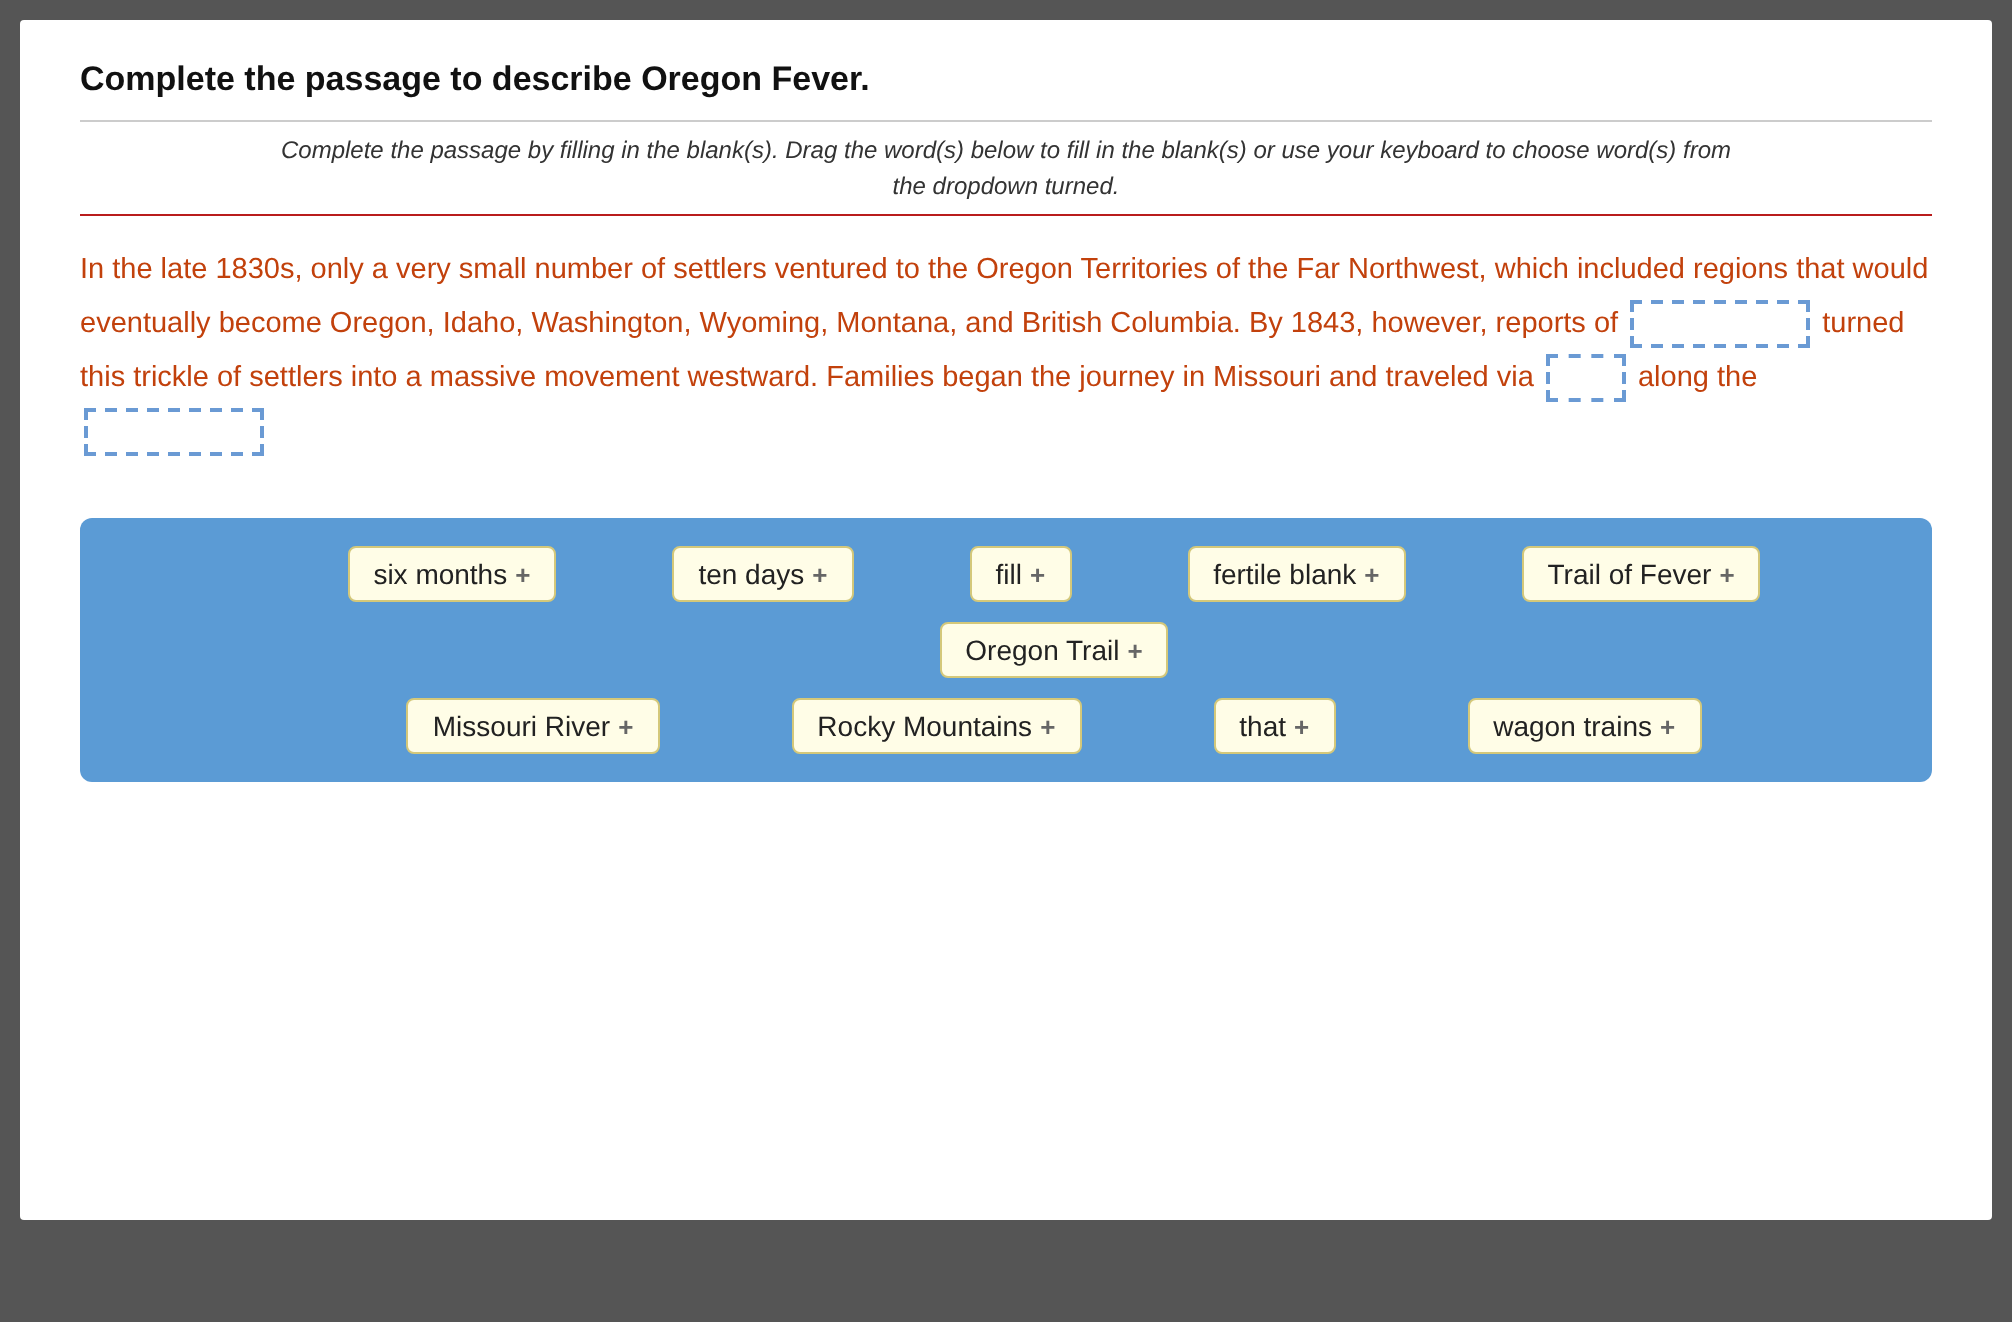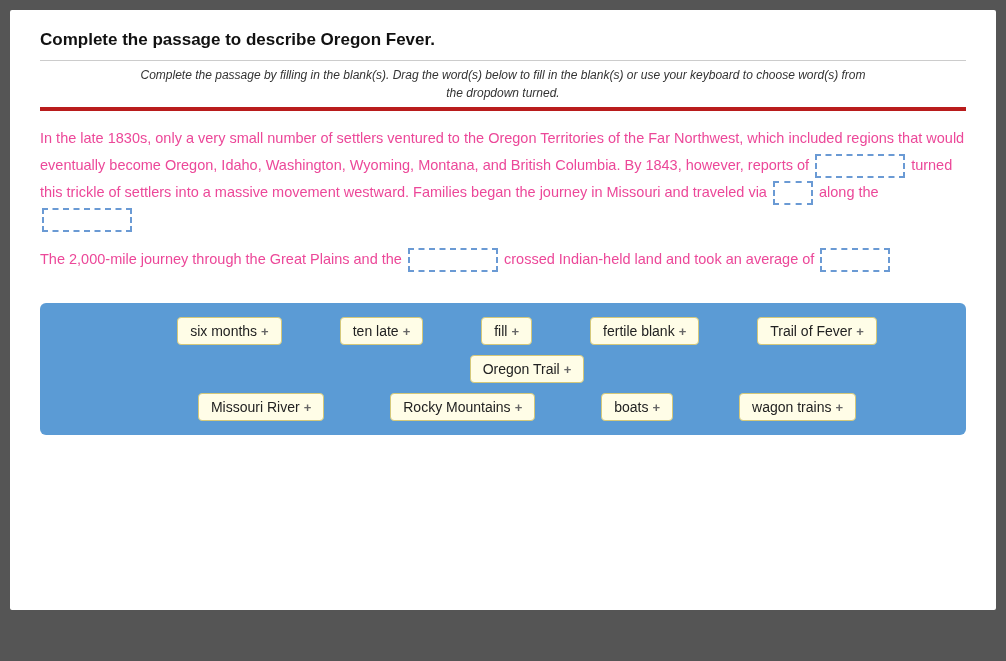--- a/index.html
+++ b/index.html
@@ -29,29 +29,29 @@
       color: #111;
       margin-bottom: 10px;
     }
 
     .instructions {
       font-size: 12px;
       color: #333;
       font-style: italic;
       text-align: center;
       border-top: 1px solid #ccc;
-      border-bottom: 4px solid #b91c1c;
+      border-bottom: 1px solid #b91c1c;
       padding: 5px 10px;
       margin-bottom: 14px;
       line-height: 1.5;
     }
 
     .passage-text {
       font-size: 14.5px;
-      color: #ec4899;
+      color: #c2410c;
       line-height: 1.85;
       margin-bottom: 18px;
       margin-top: 12px;
     }
 
     .blank-box {
       display: inline-block;
       border: 2px dashed #6a9ad4;
       min-width: 55px;
       height: 24px;
@@ -133,35 +133,29 @@
 
   <div class="passage-text section-gap">
     <span>In the late 1830s, only a very small number of settlers ventured to the Oregon Territories of the Far Northwest, which included regions that would eventually become Oregon, Idaho, Washington, Wyoming, Montana, and British Columbia. By 1843, however, reports of</span>
     <span class="blank-box blank-box-wide"></span>
     <span>turned this trickle of settlers into a massive movement westward. Families began the journey in Missouri and traveled via</span>
     <span class="blank-box blank-box-small"></span>
     <span>along the</span>
     <span class="blank-box blank-box-wide"></span>
   </div>
 
-  <div class="passage-text">
-    <span>The 2,000-mile journey through the Great Plains and the</span>
-    <span class="blank-box blank-box-wide"></span>
-    <span>crossed Indian-held land and took an average of</span>
-    <span class="blank-box blank-box-medium"></span>
-  </div>
 
   <div class="word-bank">
     <div class="word-bank-row">
       <div class="word-chip">
         <span>six months</span>
         <span class="plus-icon">+</span>
       </div>
       <div class="word-chip">
-        <span>ten late</span>
+        <span>ten days</span>
         <span class="plus-icon">+</span>
       </div>
       <div class="word-chip">
         <span>fill</span>
         <span class="plus-icon">+</span>
       </div>
       <div class="word-chip">
         <span>fertile blank</span>
         <span class="plus-icon">+</span>
       </div>
@@ -177,21 +171,21 @@
     <div class="word-bank-row">
       <div class="word-chip">
         <span>Missouri River</span>
         <span class="plus-icon">+</span>
       </div>
       <div class="word-chip">
         <span>Rocky Mountains</span>
         <span class="plus-icon">+</span>
       </div>
       <div class="word-chip">
-        <span>boats</span>
+        <span>that</span>
         <span class="plus-icon">+</span>
       </div>
       <div class="word-chip">
         <span>wagon trains</span>
         <span class="plus-icon">+</span>
       </div>
     </div>
   </div>
 
 </div>

